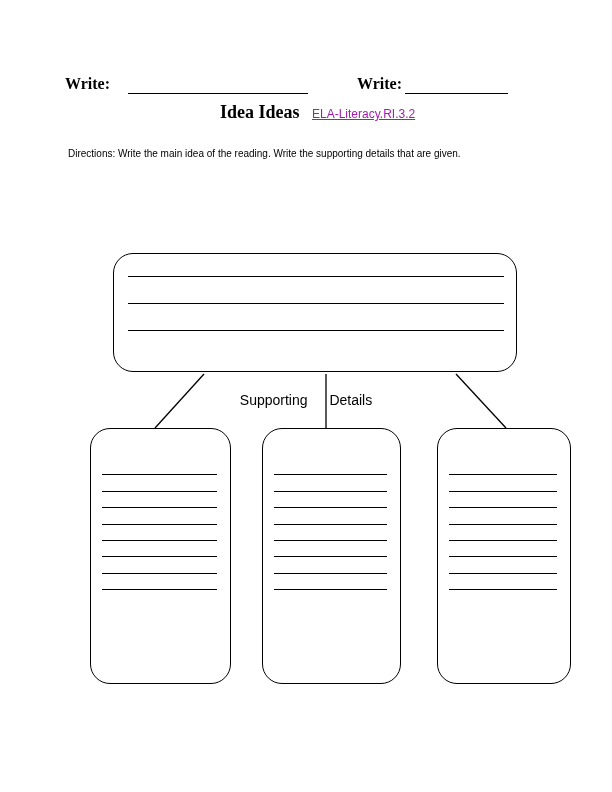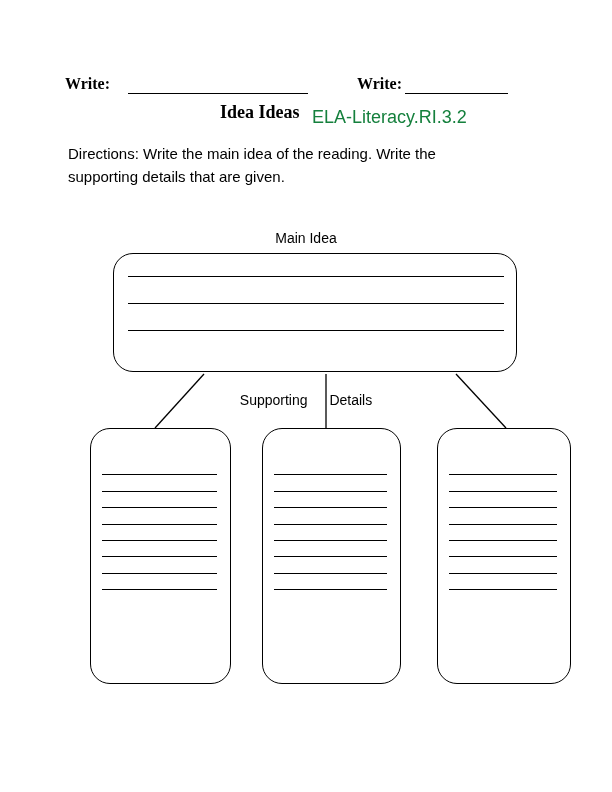--- a/index.html
+++ b/index.html
@@ -13,27 +13,28 @@
   }
   .abs { position:absolute; }
   .serif-bold {
     font-family:"Liberation Serif", serif;
     font-weight:bold;
   }
   .hdr-label { font-size:16px; }
   .blank-line { border-bottom:1.6px solid #000; height:0; }
   .title-text { font-size:18px; }
   .std-link {
-    font-size:18px;
-    color:#15803d;
+    font-size:12px;
+    color:#a21caf;
+    text-decoration:underline;
     cursor:pointer;
     font-family:"Liberation Sans", sans-serif;
   }
   .directions {
-    font-size:15px;
+    font-size:10px;
     line-height:23px;
     width:430px;
   }
   .diagram-label { font-size:14px; }
   .rounded-box {
     position:absolute;
     border:1.5px solid #000;
     border-radius:20px;
     background:transparent;
   }
@@ -60,21 +61,20 @@
   <a class="abs std-link" style="left:312px; top:107px;">ELA-Literacy.RI.3.2</a>
 
   <div class="abs directions" style="left:68px; top:142px;">Directions: Write the main idea of the reading. Write the supporting details that are given.</div>
 
   <svg class="connector-svg" width="612" height="792" viewBox="0 0 612 792">
     <line x1="204" y1="374" x2="155" y2="428" stroke="#000" stroke-width="1.3"></line>
     <line x1="326" y1="374" x2="326" y2="428" stroke="#000" stroke-width="1.3"></line>
     <line x1="456" y1="374" x2="506" y2="428" stroke="#000" stroke-width="1.3"></line>
   </svg>
 
-  <div class="abs diagram-label label-layer" style="left:0; right:0; top:230px; text-align:center;">Main Idea</div>
 
   <div class="rounded-box" style="left:113px; top:253px; width:402px; height:117px;">
     <div class="mi-lines">
         <div class="wline"></div>
         <div class="wline"></div>
         <div class="wline"></div>
       </div>
   </div>
 
   <div class="abs diagram-label supporting-label label-layer" style="left:0; right:0; top:392px; text-align:center; padding-left:0;">Supporting Details</div>

